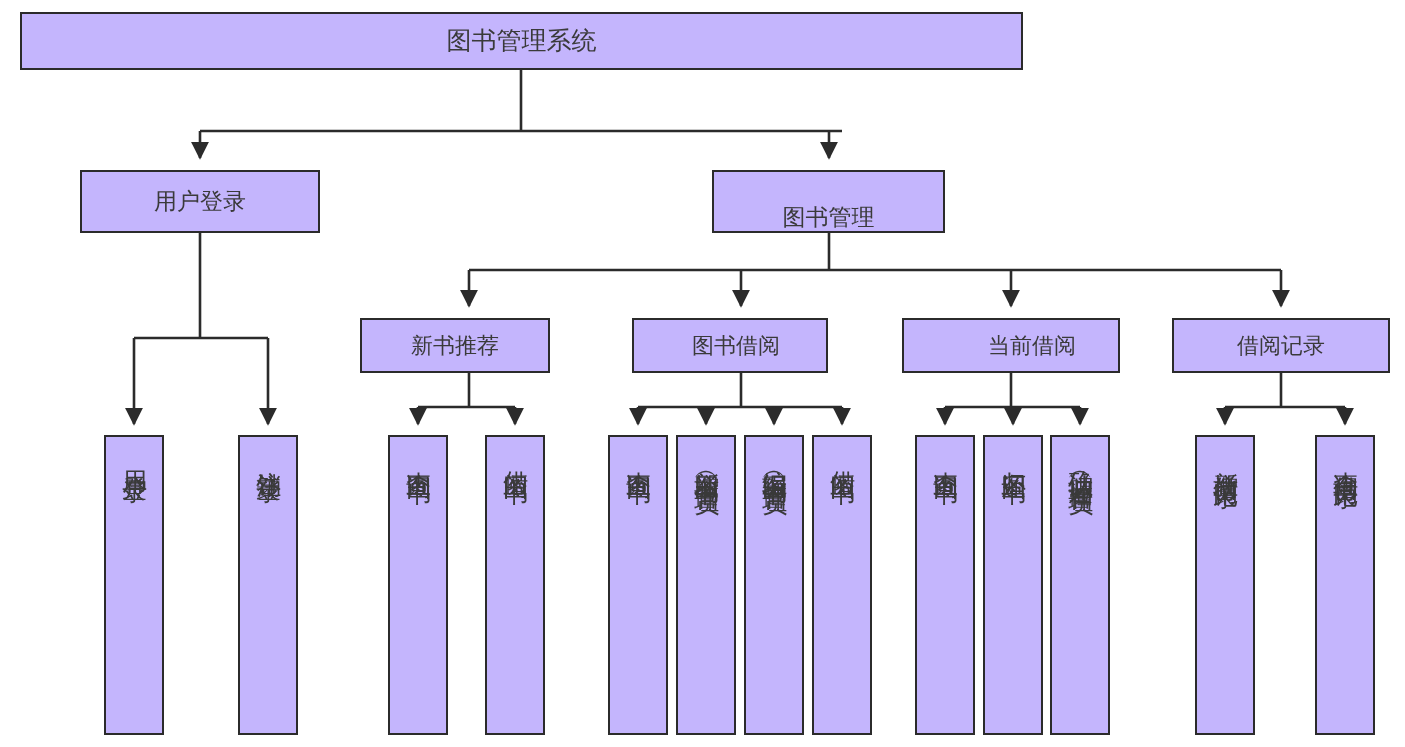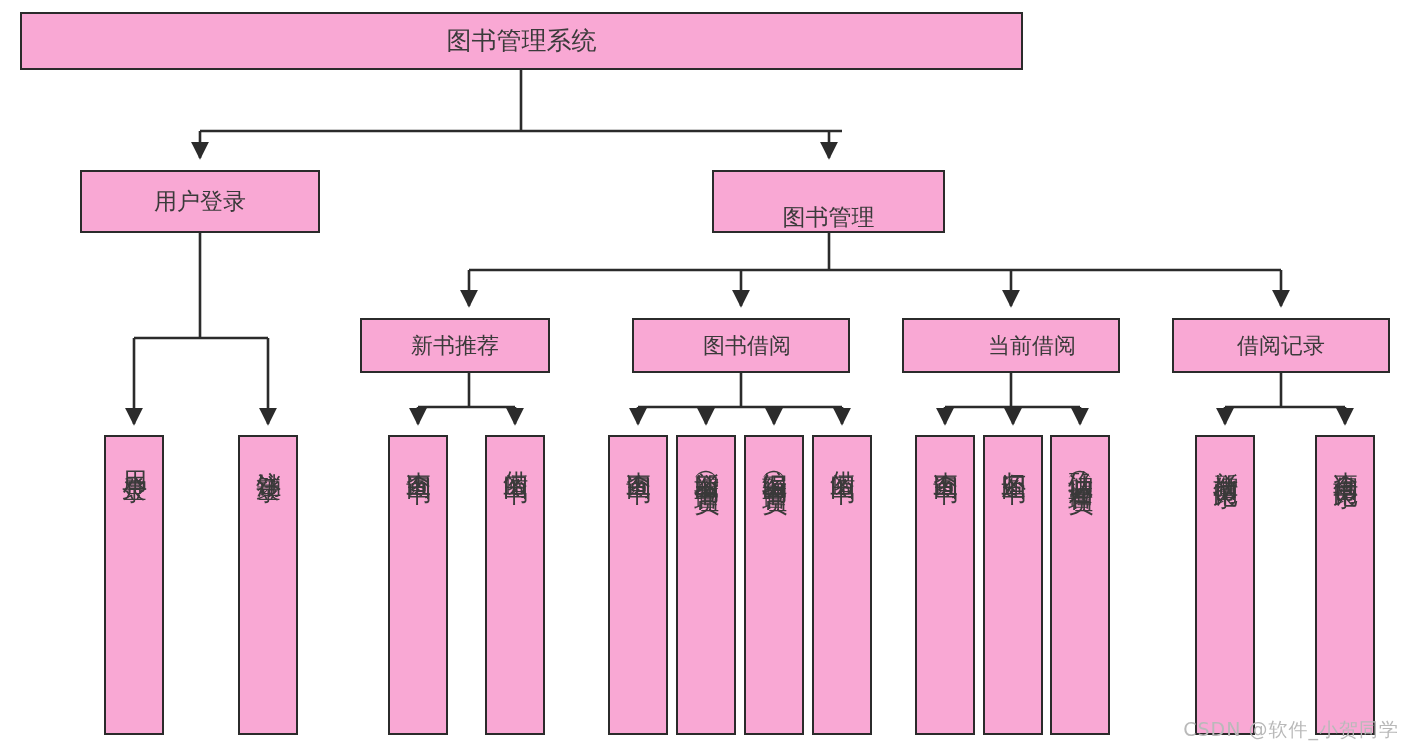--- a/index.html
+++ b/index.html
@@ -4,21 +4,21 @@
 <title>图书管理系统 功能结构图</title>
 <style>
   html,body{margin:0;padding:0;background:#ffffff;}
   body{width:1405px;height:747px;font-family:"DejaVu Sans","Liberation Sans",sans-serif;}
   #stage{position:relative;width:1405px;height:747px;overflow:hidden;background:#fff;}
   #wires{position:absolute;left:0;top:0;width:1405px;height:747px;}
 
   .node{
     position:absolute;
     box-sizing:border-box;
-    background:#f9a8d4;
+    background:#c4b5fd;
     border:2.5px solid #2b2b2b;
     display:flex;
     align-items:center;
     justify-content:center;
     color:#3a3a3a;
     z-index:3;
   }
   .node .lbl{
     display:block;
     text-align:center;
@@ -122,21 +122,21 @@
   </div>
 
   <div class="node h-mid" style="left:712px;top:170px;width:233px;height:63px;align-items:flex-end;">
     <span class="lbl">图书管理</span>
   </div>
 
   <div class="node h-sub" style="left:360px;top:318px;width:190px;height:55px;">
     <span class="lbl">新书推荐</span>
   </div>
 
-  <div class="node h-sub" style="left:632px;top:318px;width:218px;height:55px;padding-left:12px;">
+  <div class="node h-sub" style="left:632px;top:318px;width:196px;height:55px;padding-left:12px;">
     <span class="lbl">图书借阅</span>
   </div>
 
   <div class="node h-sub" style="left:902px;top:318px;width:218px;height:55px;padding-left:42px;">
     <span class="lbl">当前借阅</span>
   </div>
 
   <div class="node h-sub" style="left:1172px;top:318px;width:218px;height:55px;">
     <span class="lbl">借阅记录</span>
   </div>
@@ -178,15 +178,14 @@
     <span class="lbl">确认归还（管理员）</span>
   </div>
 
   <div class="node leaf" style="left:1195px;top:435px;width:60px;height:300px;">
     <span class="lbl">新增借阅记录</span>
   </div>
   <div class="node leaf" style="left:1315px;top:435px;width:60px;height:300px;">
     <span class="lbl">查询借阅记录</span>
   </div>
 
-  <div class="watermark">CSDN @软件_小贺同学</div>
 
 </div>
 
 </body></html>

